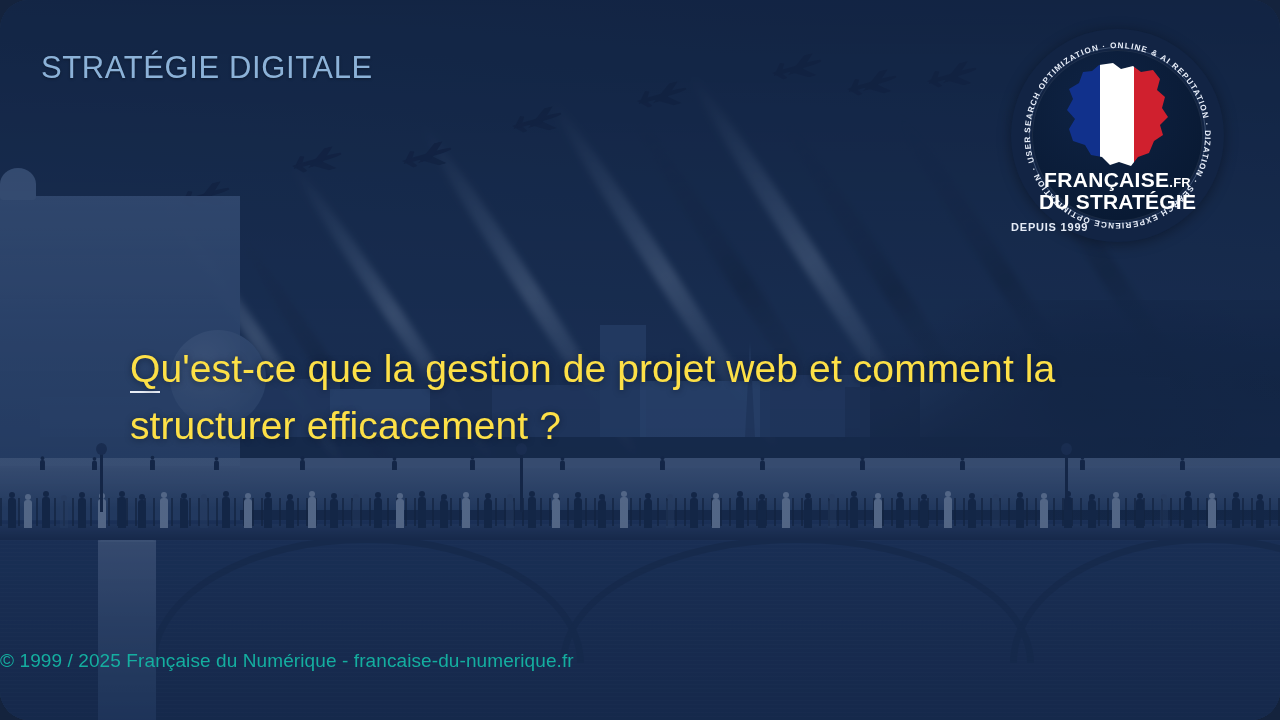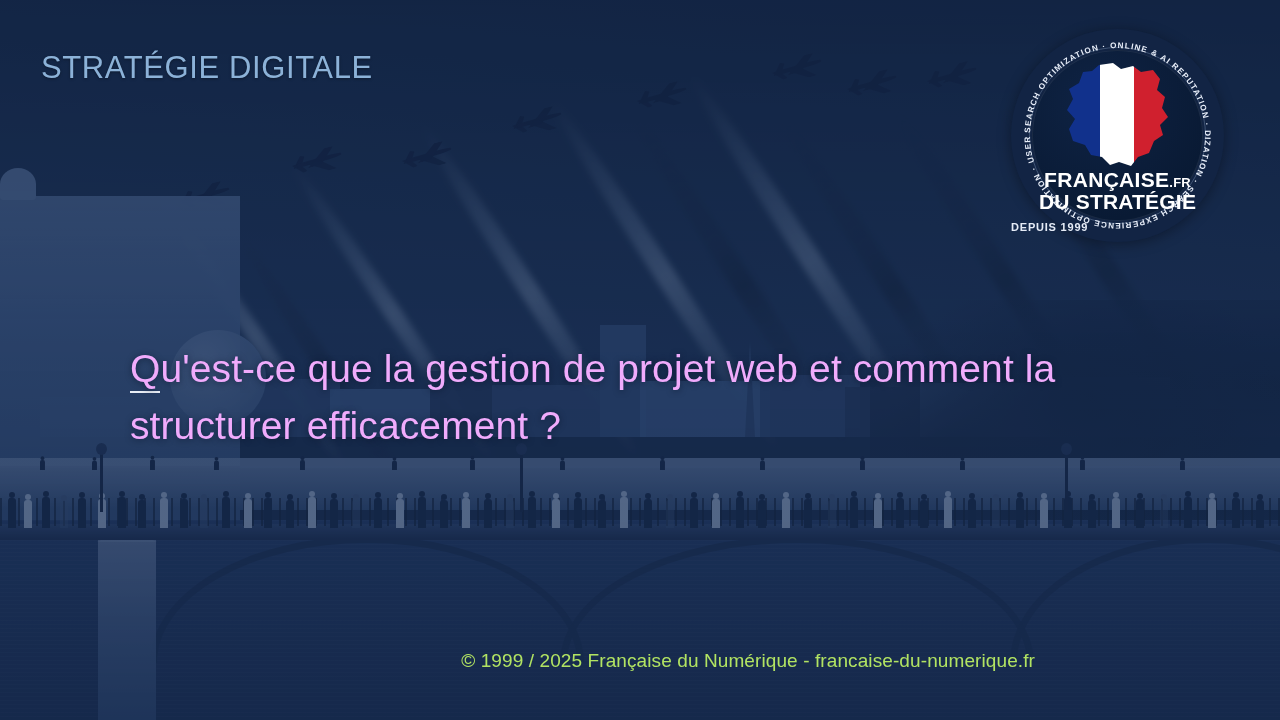--- a/index.html
+++ b/index.html
@@ -12,20 +12,21 @@
     font-family: "Liberation Sans", sans-serif;
   }
 
   .slide {
     position: relative;
     width: 1280px;
     height: 720px;
     overflow: hidden;
     background: #1e3559;
     user-select: none;
+    border-radius: 29px;
   }
 
   
   .photo {
     position: absolute;
     inset: 0;
     overflow: hidden;
   }
   .sky2 {
     position: absolute;
@@ -326,38 +327,38 @@
     white-space: nowrap;
   }
 
   .headline {
     position: absolute;
     left: 130px;
     top: 340px;
     width: 1030px;
     font-size: 39px;
     line-height: 57px;
-    color: #f0abfc;
+    color: #fde047;
     font-weight: 400;
     letter-spacing: .1px;
     text-shadow: 0 1px 6px rgba(8,18,36,.55);
   }
   .headline .caret-underline {
     border-bottom: 2px solid #e9eef6;
     padding-bottom: 1px;
   }
 
   .copyright {
     position: absolute;
     left: 0;
     top: 650px;
     width: 1035px;
-    text-align: right;
+    text-align: left;
     font-size: 19px;
-    color: #bef264;
+    color: #14b8a6;
     letter-spacing: .1px;
     opacity: .93;
     font-family: "Liberation Sans", sans-serif;
   }
 
   
   .logo {
     position: absolute;
     left: 1011px;
     top: 29px;

